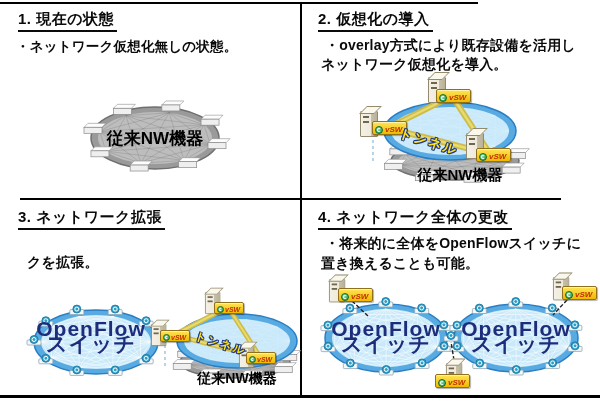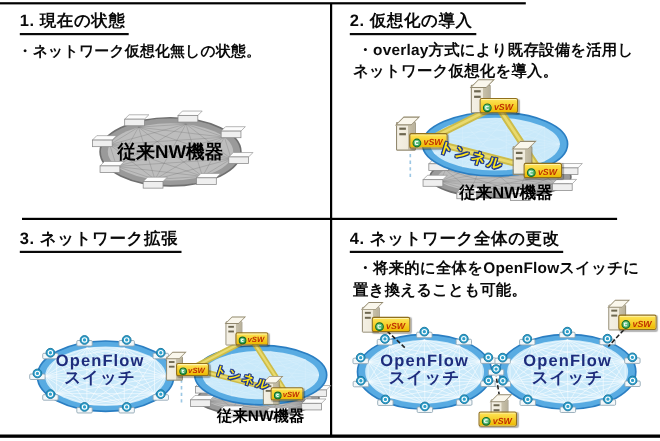--- a/index.html
+++ b/index.html
@@ -6,21 +6,21 @@
   .stage{position:relative;width:600px;height:401px;background:#ffffff;overflow:hidden;
          font-family:"Liberation Sans","DejaVu Sans",sans-serif;}
   .divider{position:absolute;background:#000;}
   .panel{position:absolute;}
   .heading{position:absolute;font-size:15px;font-weight:bold;color:#0a0a0a;
            border-bottom:2px solid #0a0a0a;padding:0 3px 1px 0;white-space:nowrap;letter-spacing:.5px;}
   .bullet{position:absolute;font-size:14px;font-weight:bold;color:#0a0a0a;white-space:nowrap;letter-spacing:.2px;}
   .bullet.small{font-size:13.5px;}
   .legacy{position:absolute;font-weight:bold;color:#000;text-align:center;white-space:nowrap;z-index:4;}
   .of-label{position:absolute;display:flex;flex-direction:column;align-items:center;
-            font-weight:bold;color:#1e2c7c;font-size:15px;line-height:15px;letter-spacing:1px;z-index:4;}
+            font-weight:bold;color:#1e2c7c;font-size:21px;line-height:15px;letter-spacing:1px;z-index:4;}
   .tunnel-label{position:absolute;font-weight:bold;color:#ffe61a;transform:rotate(17deg);letter-spacing:2px;z-index:4;
       text-shadow:-1px 0 #223a8c,1px 0 #223a8c,0 -1px #223a8c,0 1px #223a8c,
                   -1px -1px #223a8c,1px 1px #223a8c,1px -1px #223a8c,-1px 1px #223a8c;}
   .server{position:absolute;width:16px;height:24px;z-index:2;border:1px solid #92896f;border-radius:1px;
           background:linear-gradient(90deg,#f4f0e4 0%,#efeadb 62%,#c8c1aa 63%,#b9b199 100%);}
   .server::before{content:"";position:absolute;left:2px;top:-6px;width:13px;height:6px;
           background:#faf7ec;border:1px solid #92896f;transform:skewX(-45deg);}
   .server::after{content:"";position:absolute;left:2px;top:4px;width:6px;height:2px;
           background:#6d6750;box-shadow:0 5px 0 #6d6750;}
   .s85{transform:scale(.85);transform-origin:top left;}
@@ -247,20 +247,21 @@
     <div class="vsw" style="left:176px;top:148px;">
         <i></i>
         <b>vSW</b>
       </div>
     <div class="tunnel-label" style="left:98px;top:133px;font-size:13px;">トンネル</div>
     <div class="legacy" style="left:95px;top:166px;width:130px;font-size:15px;">従来NW機器</div>
   </div>
 
   <div class="panel" style="left:0;top:200px;width:300px;height:201px;">
     <div class="heading" style="left:18px;top:8px;">3. ネットワーク拡張</div>
+    <div class="bullet" style="left:27px;top:54px;">クを拡張。</div>
     <svg style="left:5px;top:90px;" width="295" height="105">
       <g>
           <ellipse cx="230" cy="72" rx="55" ry="16" fill="#9a9a9a" stroke="#6f6f6f" stroke-width="1.5"></ellipse>
           <ellipse cx="230" cy="72" rx="48" ry="11" fill="#bdbdbd"></ellipse>
           <line x1="272.1239629707379" y1="77.27368092464623" x2="243.51389749484963" y2="82.55504592983269" stroke="#6f6f6f" stroke-width="0.6" opacity="0.4"></line>
           <line x1="272.1239629707379" y1="77.27368092464623" x2="206.98757414699827" y2="81.6534081807941" stroke="#6f6f6f" stroke-width="0.6" opacity="0.4"></line>
           <line x1="272.1239629707379" y1="77.27368092464623" x2="183.94161776073005" y2="75.09693484256971" stroke="#6f6f6f" stroke-width="0.6" opacity="0.4"></line>
           <line x1="272.1239629707379" y1="77.27368092464623" x2="187.8760370292621" y2="66.72631907535377" stroke="#6f6f6f" stroke-width="0.6" opacity="0.4"></line>
           <line x1="272.1239629707379" y1="77.27368092464623" x2="216.48610250515037" y2="61.444954070167306" stroke="#6f6f6f" stroke-width="0.6" opacity="0.4"></line>
           <line x1="272.1239629707379" y1="77.27368092464623" x2="253.01242585300173" y2="62.3465918192059" stroke="#6f6f6f" stroke-width="0.6" opacity="0.4"></line>

